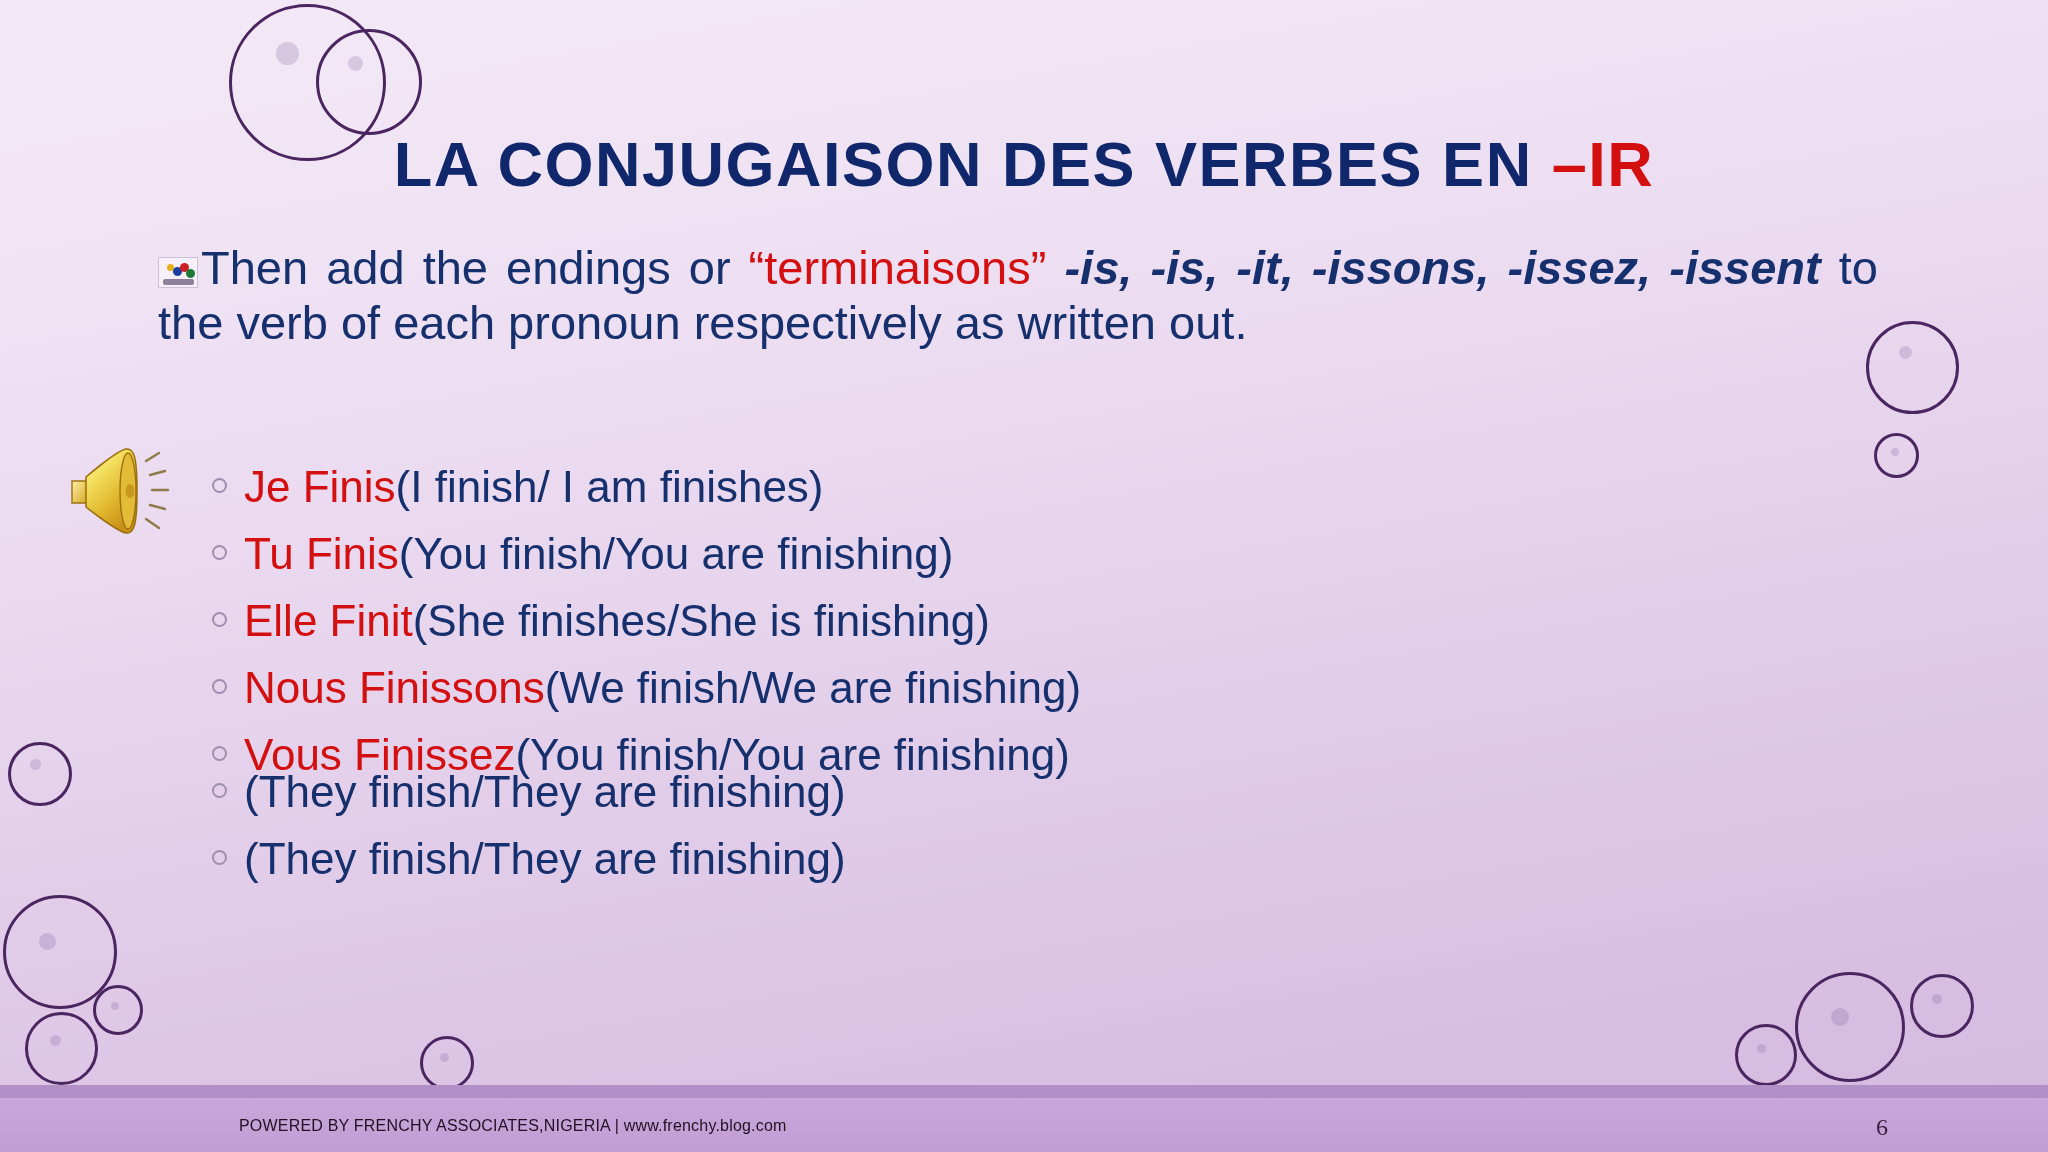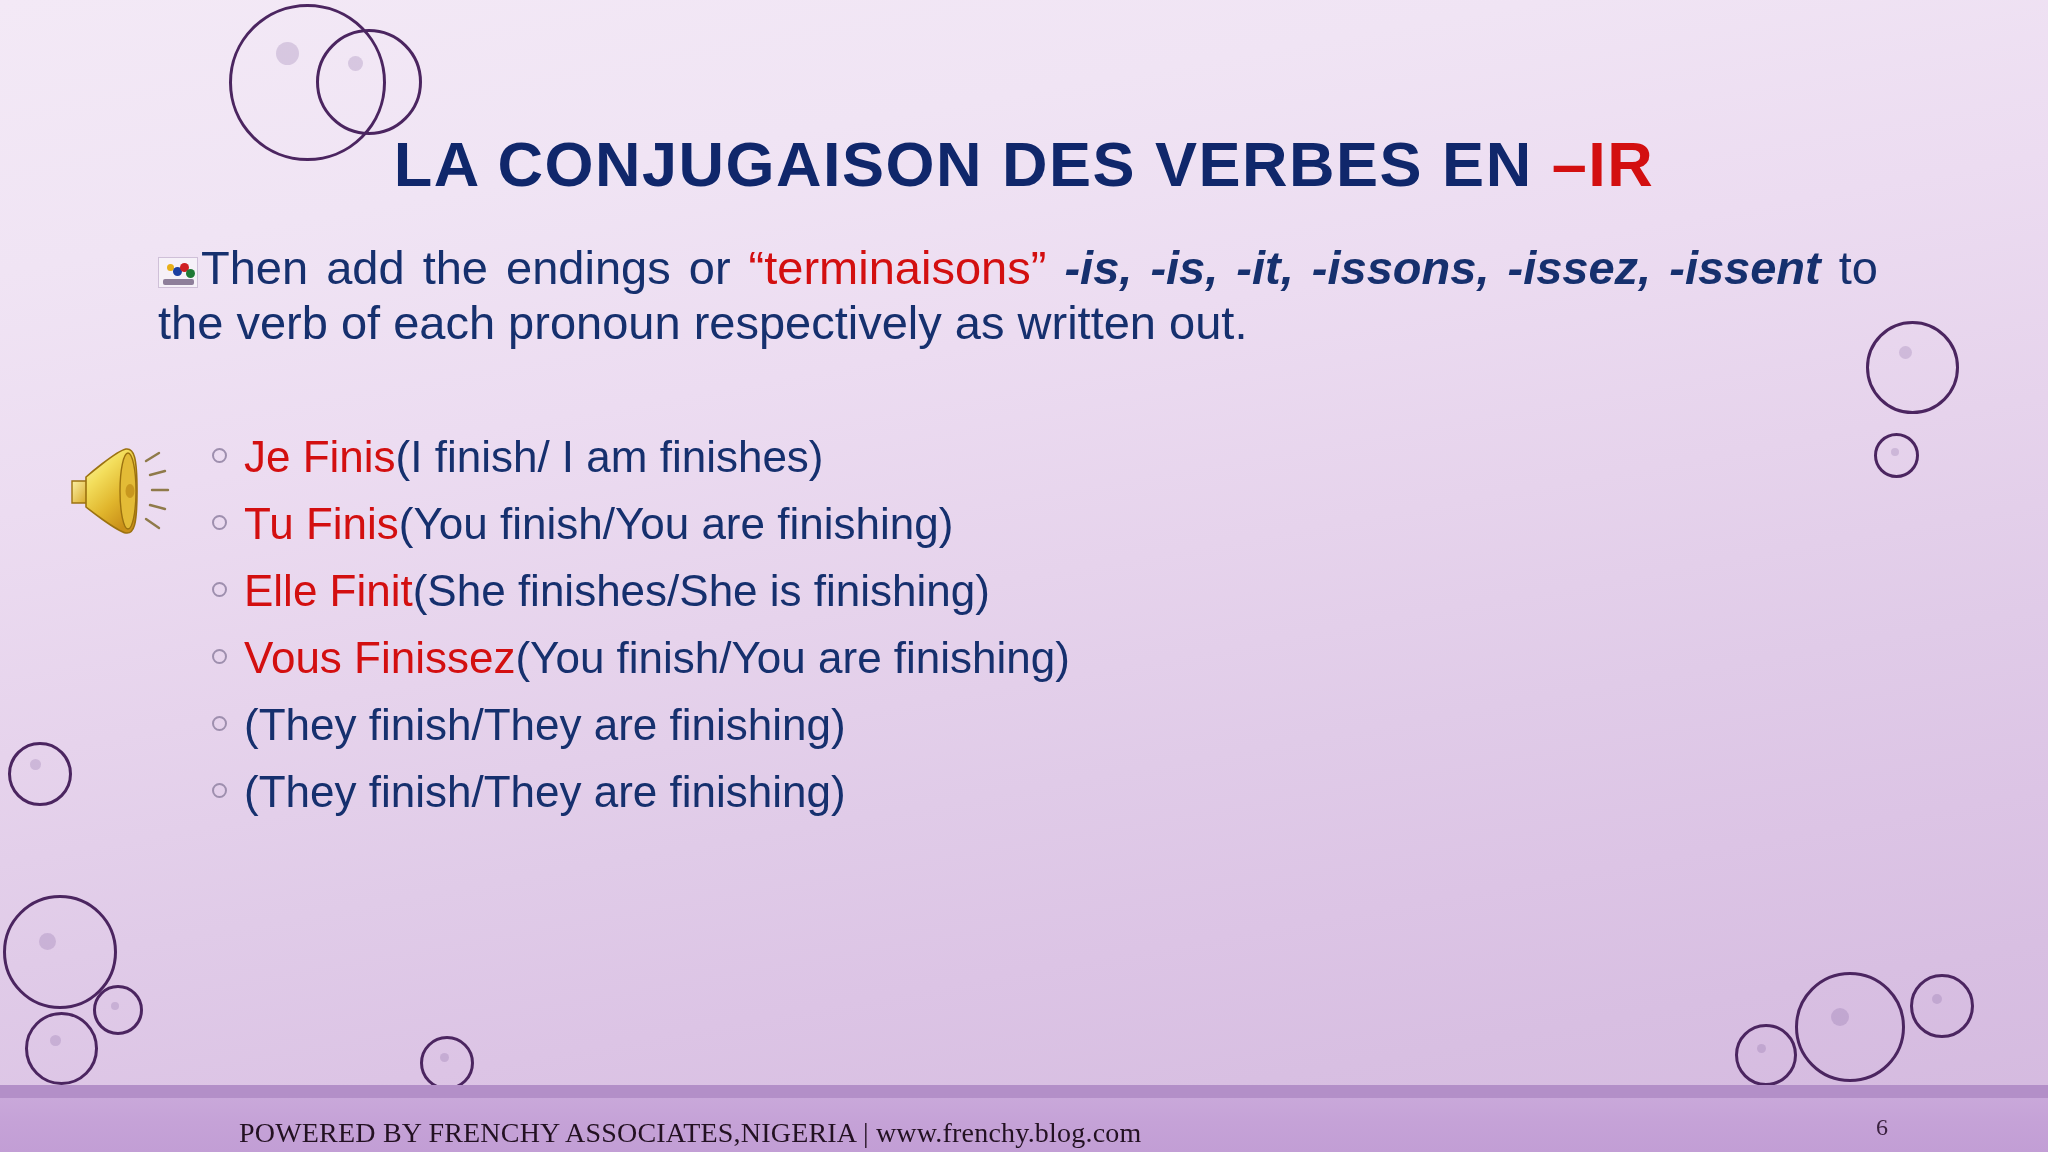--- a/index.html
+++ b/index.html
@@ -130,20 +130,21 @@
     width: 15px;
     height: 15px;
     border: 2px solid #9e8fae;
     border-radius: 50%;
     margin-right: 17px;
     position: relative;
     top: -9px;
   }
   .conj-item .fr {
     color: #d30f10;
+    margin-top: 30px;
   }
   .conj-item .en {
     color: #16306e;
   }
 
   
   .band-line {
     position: absolute;
     left: 0;
     width: 100%;
@@ -156,24 +157,24 @@
     left: 0;
     width: 100%;
     top: 1098px;
     height: 54px;
     background: linear-gradient(180deg,#c9a8da 0%, #c5a2d7 45%, #c29ed5 100%);
   }
   .footer-text {
     position: absolute;
     left: 239px;
     top: 1117px;
-    font-size: 28px;
+    font-size: 16px;
     letter-spacing: 0.2px;
     color: #231122;
-    font-family: Liberation Serif, serif;
+    font-family: Liberation Sans, sans-serif;
     white-space: nowrap;
   }
   .page-num {
     position: absolute;
     right: 160px;
     top: 1114px;
     font-size: 24px;
     color: #3b2140;
     font-family: "Liberation Serif", serif;
   }
@@ -271,20 +272,25 @@
         <span class="fr">Tu Finis</span>
         <span class="en">(You finish/You are finishing)</span>
       </div>
       <div class="conj-item">
         <span class="dot"></span>
         <span class="fr">Elle Finit</span>
         <span class="en"> (She finishes/She is finishing)</span>
       </div>
       <div class="conj-item">
         <span class="dot"></span>
+        <span class="fr">Nous Finissons</span>
+        <span class="en"> (We finish/We are finishing)</span>
+      </div>
+      <div class="conj-item">
+        <span class="dot"></span>
         <span class="fr">Vous Finissez</span>
         <span class="en"> (You finish/You are finishing)</span>
       </div>
       <div class="conj-item">
         <span class="dot"></span>
         <span class="en"> (They finish/They are finishing)</span>
       </div>
       <div class="conj-item">
         <span class="dot"></span>
         <span class="en"> (They finish/They are finishing)</span>

